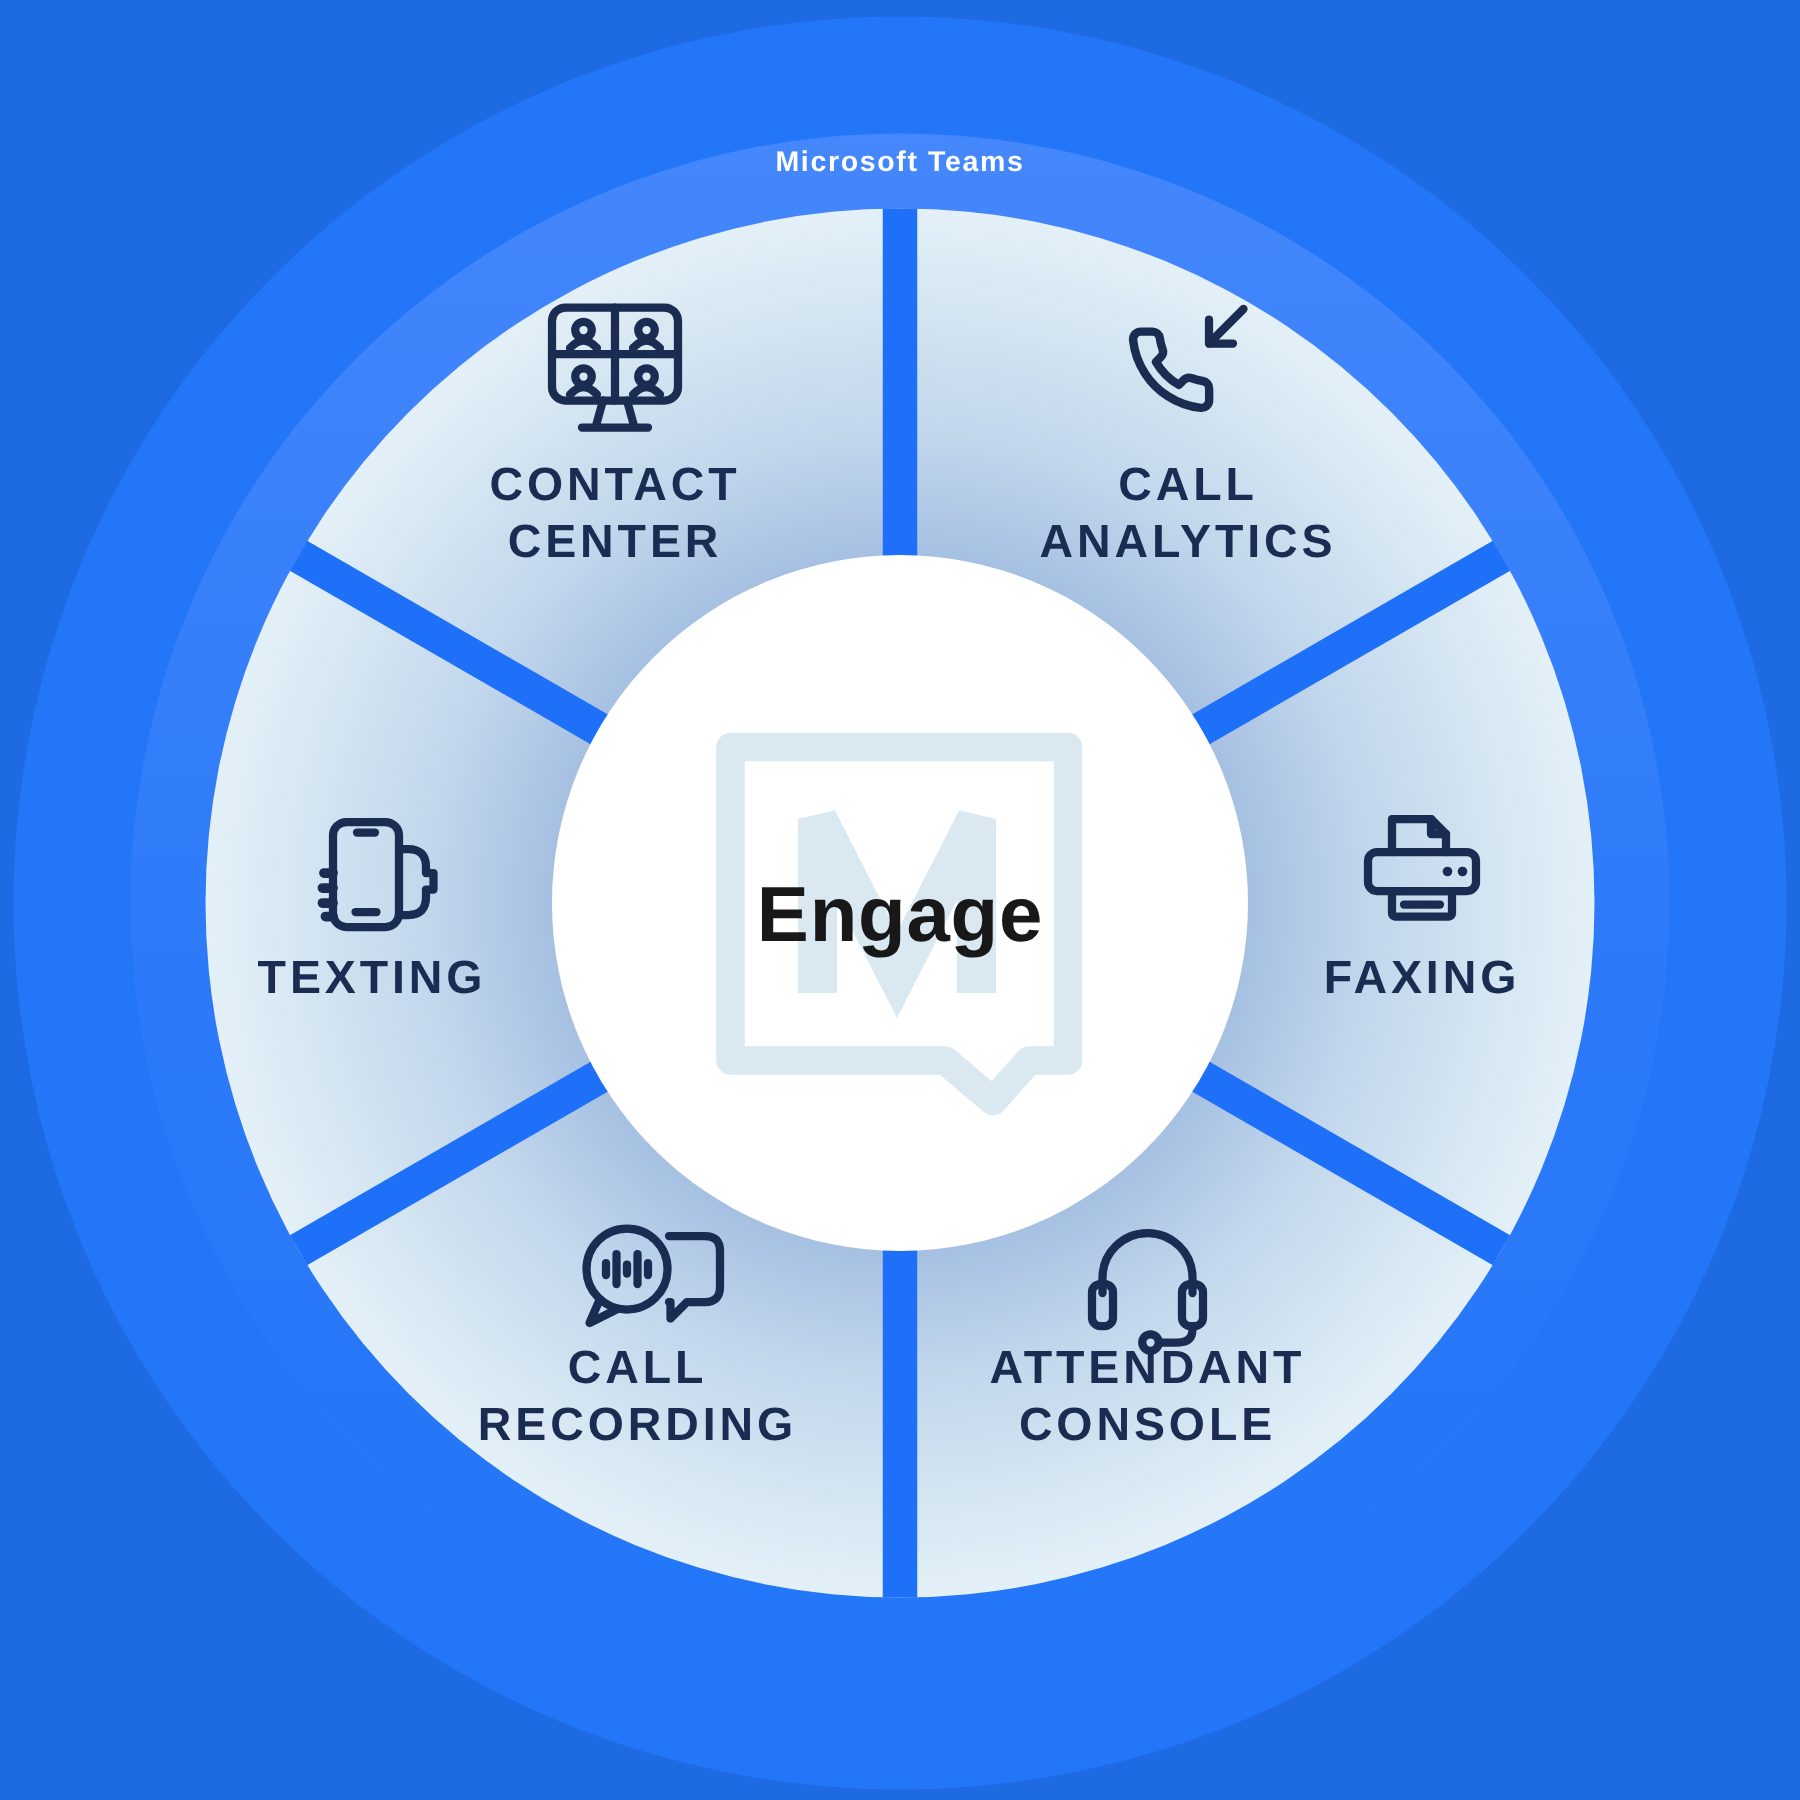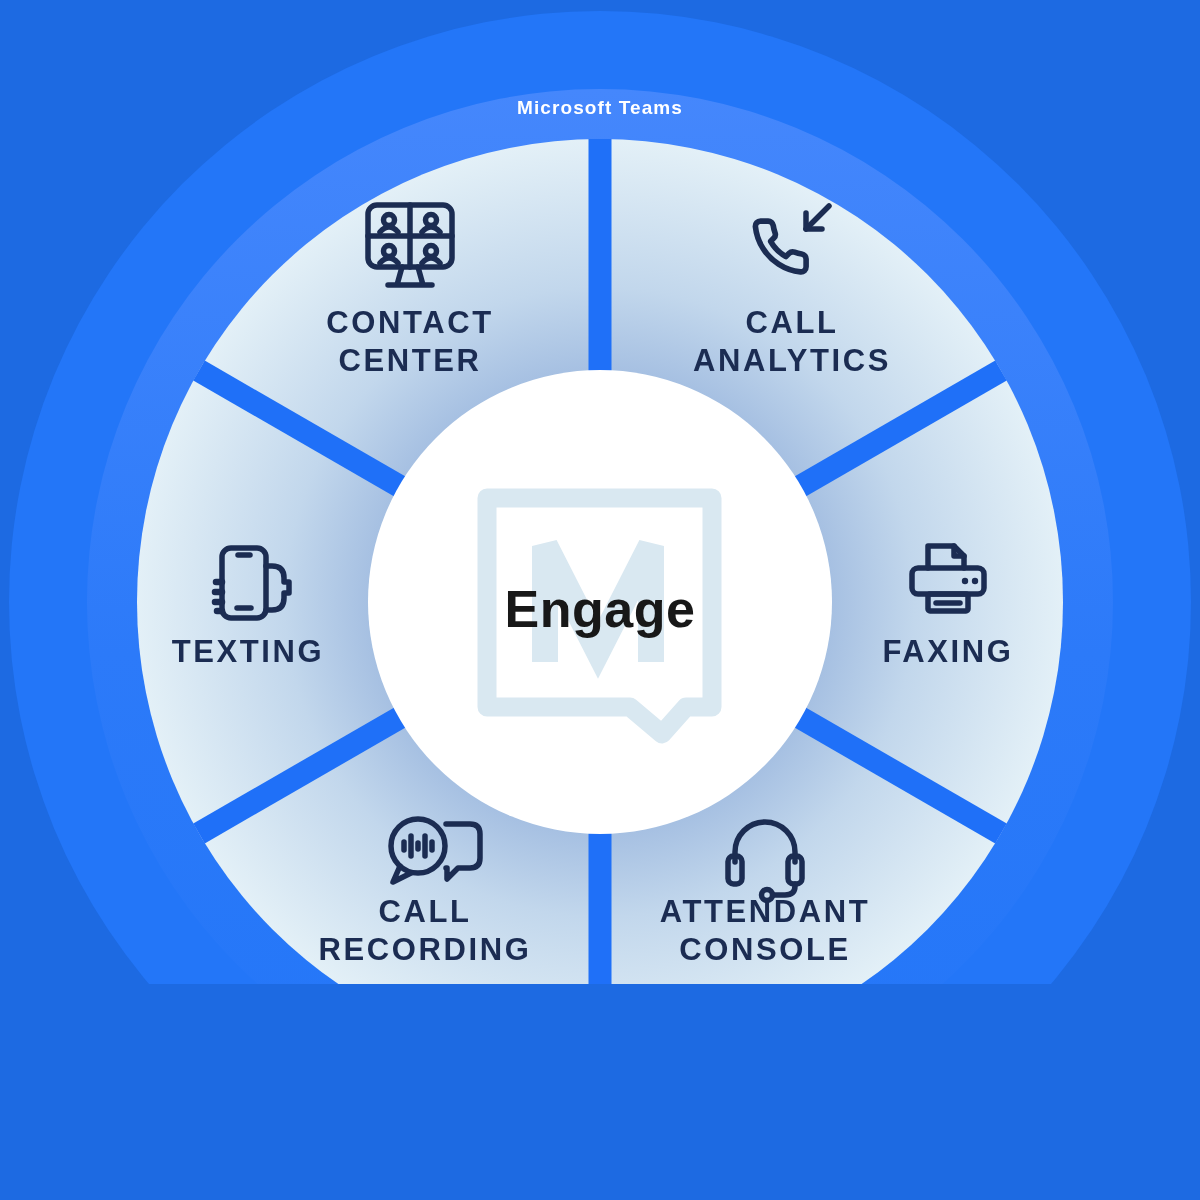--- a/index.html
+++ b/index.html
@@ -1,16 +1,16 @@
 <!DOCTYPE html>
 <html style="--background: #1d6ae2; --outer-circle: #2376f8; --ring-highlight-top: #4587fc; --divider: #1f70f8; --segment-inner: #a6c0e2; --segment-mid: #c2d7ec; --segment-outer: #e3f0f7; --center-circle: #ffffff; --watermark: #d9e8f1; --icon-navy: #1b2c52; --title-text: #181818; --platform-text: #ffffff;"><head>
 <meta charset="utf-8">
 <style>
   html,body{margin:0;padding:0;background:#1d6ae2;}
-  .stage{width:1200px;height:984px;position:relative;overflow:hidden;}
+  .stage{width:1200px;height:1200px;position:relative;overflow:hidden;}
   svg{display:block;}
   text{font-family:"Liberation Sans",sans-serif;}
   .platform-label{fill:var(--platform-text,#ffffff);font-weight:700;font-size:19px;letter-spacing:1.1px;text-anchor:middle;}
   .seg-label{fill:var(--icon-navy,#1b2c52);font-weight:700;font-size:31px;letter-spacing:2.6px;text-anchor:middle;}
   .engage-title{fill:var(--title-text,#181818);font-weight:700;font-size:52px;letter-spacing:0.5px;text-anchor:middle;}
   .icon{stroke:var(--icon-navy,#1b2c52);fill:none;stroke-width:5.5;stroke-linecap:round;stroke-linejoin:round;}
   .icon-thin{stroke:var(--icon-navy,#1b2c52);fill:none;stroke-width:2.2;stroke-linecap:round;stroke-linejoin:round;}
   .icon-dot{fill:var(--icon-navy,#1b2c52);stroke:none;}
   .finger{stroke:var(--icon-navy,#1b2c52);fill:none;stroke-width:6.5;stroke-linecap:round;}
   .wm{stroke:var(--watermark,#d9e8f1);fill:none;}

